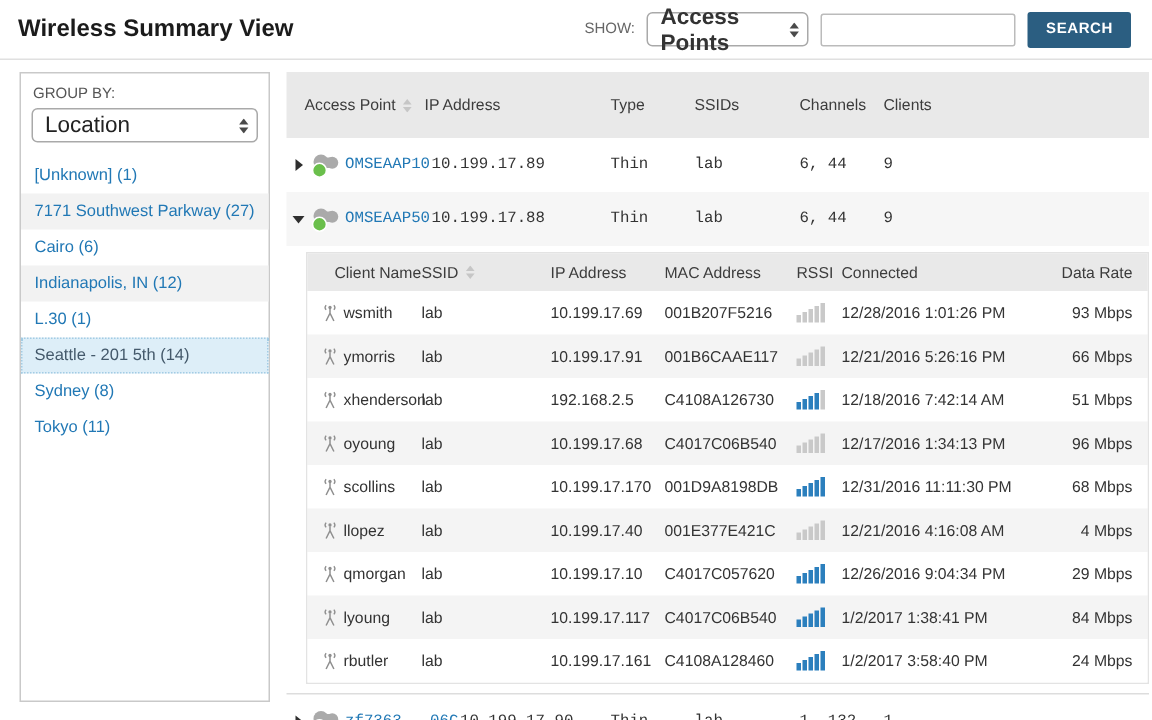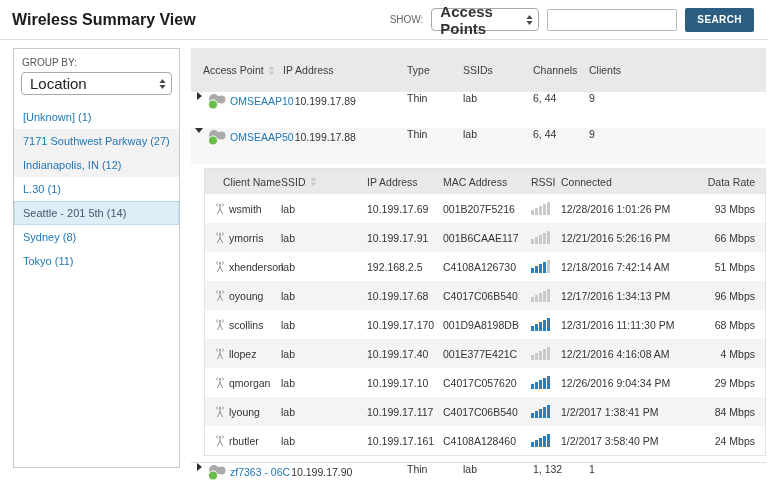--- a/index.html
+++ b/index.html
@@ -36,21 +36,21 @@
   .sb-item.selected { background:#ddeef8; border:1px dotted #a3cce4; color:#44596b; }
   
   .table-area { flex:1; font-size:10.5px; color:#333; }
   .ap-header { display:flex; align-items:center; background:#e9e9e9; height:44px; color:#3c3c3c; }
   .h-ap { width:92px; padding-left:12px; display:flex; align-items:center; gap:4px; white-space:nowrap; }
   .h-ip { width:110px; }
   .c-type { width:62px; padding-left:14px; }
   .c-ssids { width:70px; padding-left:8px; }
   .c-ch { width:56px; padding-left:8px; }
   .c-cl { flex:1; padding-left:8px; }
-  .ap-row { display:flex; align-items:flex-start; height:36px; background:#fff; cursor:pointer; }
+  .ap-row { display:flex; align-items:center; height:36px; background:#fff; cursor:pointer;font-family:Liberation Mono, monospace; }
   .ap-row.alt { background:#f6f6f6; }
   .ap-row.top-line { border-top:1px solid #ddd; }
   .c-caret { width:16px; display:flex; align-items:center; justify-content:center; }
   .c-apcompound { width:186px; display:flex; align-items:center; gap:1px; white-space:nowrap; overflow:visible; }
   .ap-name { color:#2178b5; text-decoration:none; cursor:pointer; }
   .ap-ip { color:#333; }
   .tri-right { width:0; height:0; border-left:5px solid #2f2f2f;
     border-top:4px solid transparent; border-bottom:4px solid transparent; }
   .tri-down { width:0; height:0; border-top:5px solid #2f2f2f;
     border-left:4px solid transparent; border-right:4px solid transparent; }
@@ -101,20 +101,21 @@
       <span class="sort-icon">
           <svg width="7" height="10" viewBox="0 0 7 10">
             <path d="M3.5 0 L6.6 4 L0.4 4 Z" fill="#4a4a4a"></path>
             <path d="M3.5 10 L6.6 6 L0.4 6 Z" fill="#4a4a4a"></path>
           </svg>
         </span>
     </div>
     <div id="sidebar-list">
         <div class="sb-item">[Unknown] (1)</div>
         <div class="sb-item alt">7171 Southwest Parkway (27)</div>
+        <div class="sb-item">Cairo (6)</div>
         <div class="sb-item alt">Indianapolis, IN (12)</div>
         <div class="sb-item">L.30 (1)</div>
         <div class="sb-item selected">Seattle - 201 5th (14)</div>
         <div class="sb-item">Sydney (8)</div>
         <div class="sb-item">Tokyo (11)</div>
       </div>
   </aside>
 
   <main class="table-area">
     <div class="ap-header">

